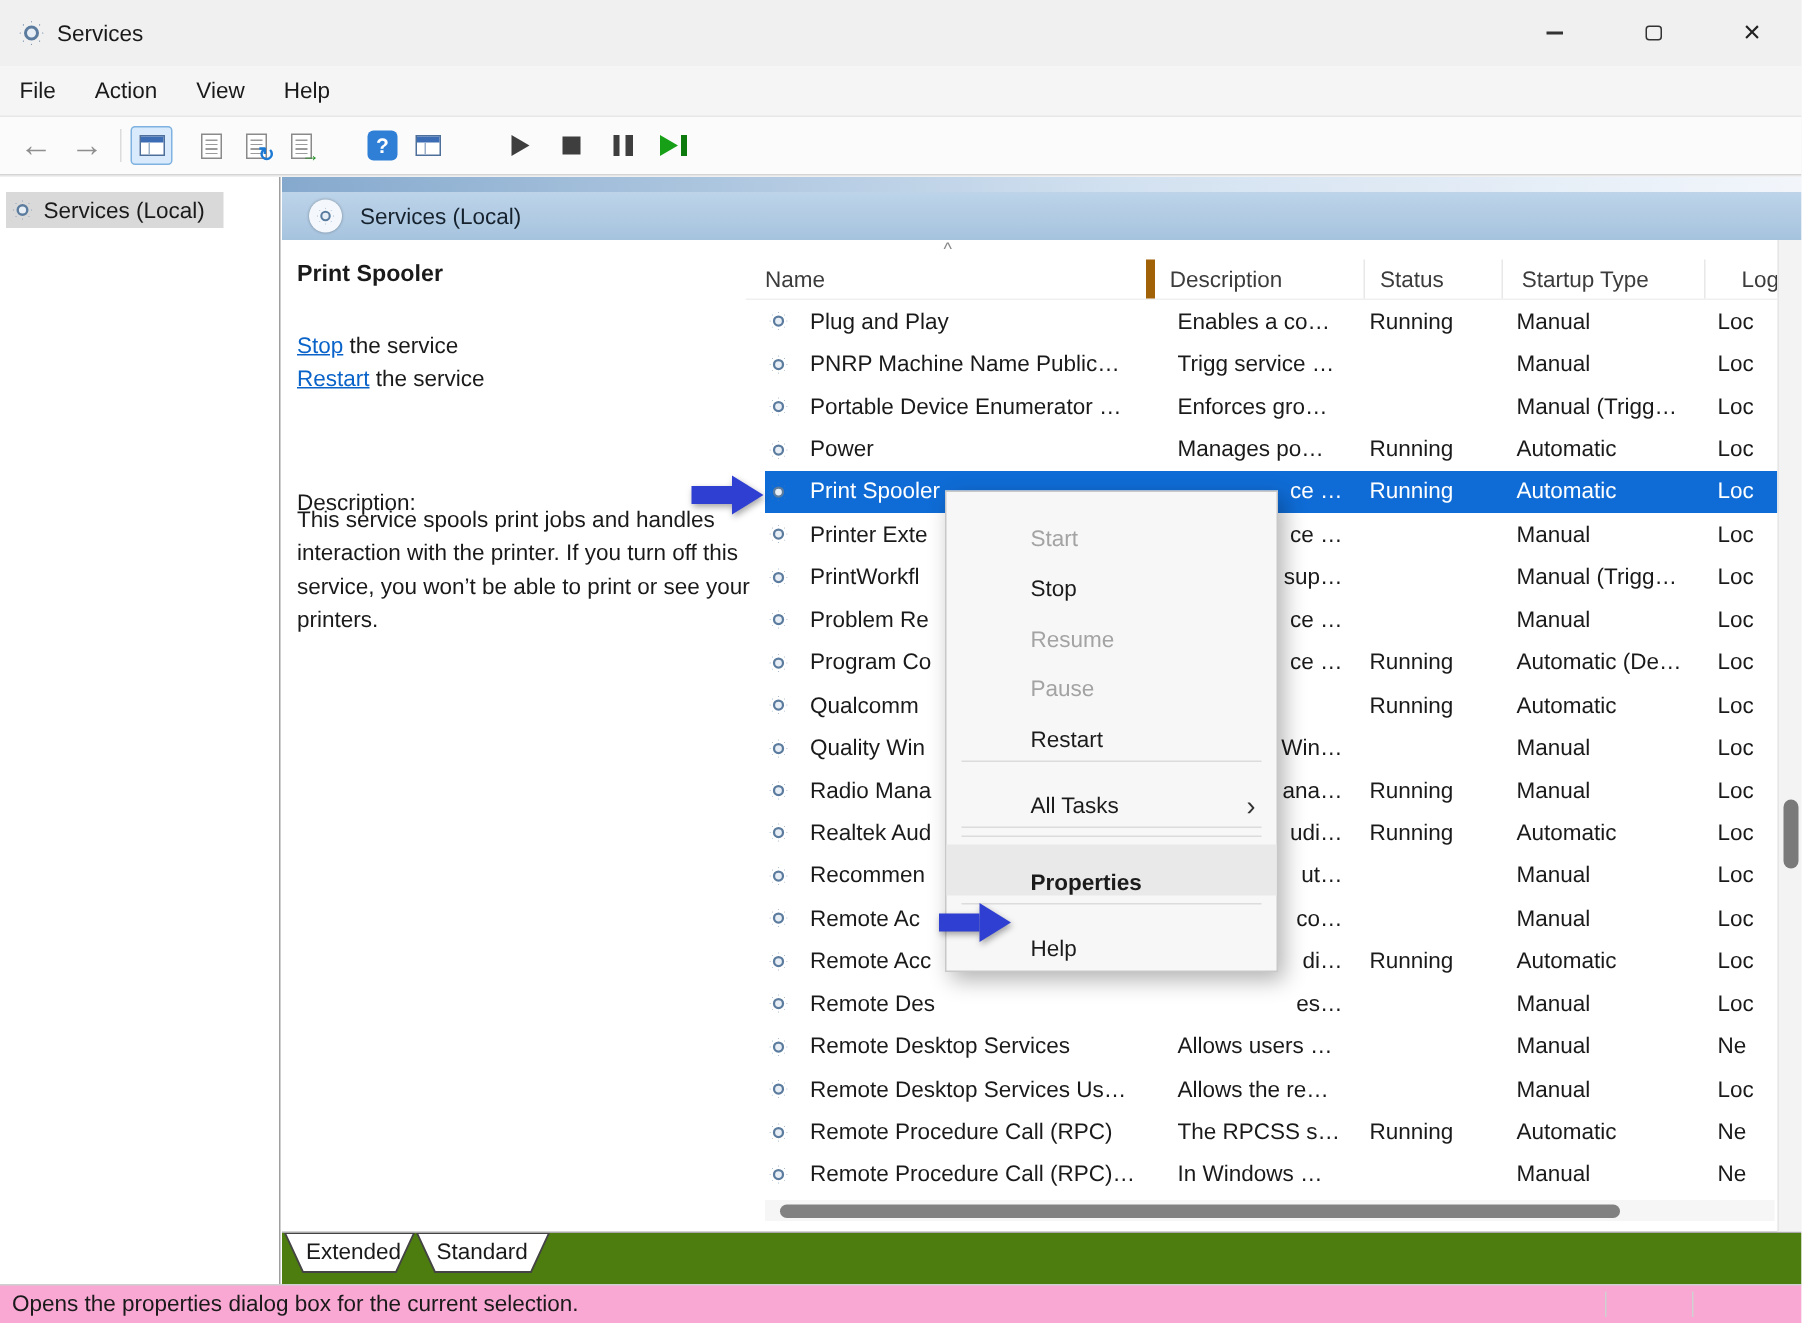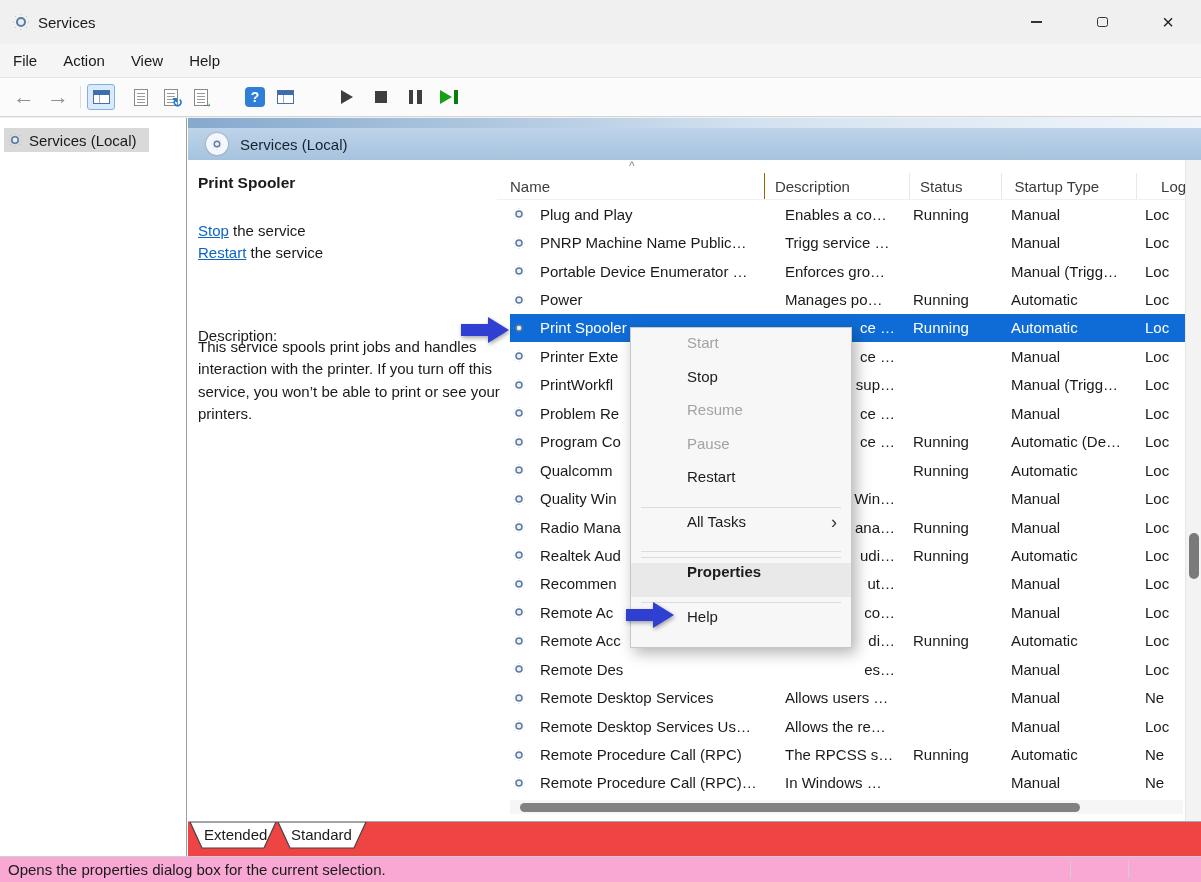--- a/index.html
+++ b/index.html
@@ -73,21 +73,21 @@
   .link-line { position:absolute; left:10px; }
   .link-line a { color:var(--link,#0a63c9); text-decoration:underline; cursor:pointer; }
   .desc-label { position:absolute; left:10px; top:167px; }
   .desc-body { position:absolute; left:10px; top:176px; width:302px; line-height:22.4px; }
 
   
   .lpane { position:absolute; left:309px; right:16px; top:0; bottom:0; overflow:hidden; }
   .lhead { position:relative; height:40px; border-bottom:1px solid #f0f0f0; display:flex; align-items:flex-end; color:#3c3c3c; }
   .lhead .hcell { height:26px; display:flex; align-items:flex-end; padding-bottom:4px; overflow:hidden; white-space:nowrap; }
   .hc-name    { width:278px; padding-left:13px; }
-  .hc-desc    { width:128px; padding-left:10px; border-left:1px solid #a16207; }
+  .hc-desc    { width:128px; padding-left:10px; border-left:6px solid #a16207; }
   .hc-status  { width:96px;  padding-left:10px; border-left:1px solid #e8e8e8;margin-left:22px; }
   .hc-startup { width:140px; padding-left:12px; border-left:1px solid #e8e8e8;text-align:center; }
   .hc-log     { width:50px;  padding-left:24px;  border-left:1px solid #e8e8e8; }
   .sort-caret { position:absolute; left:132px; top:-1px; font-size:12px; color:#888; }
 
   .row { display:flex; height:28.45px; align-items:center; margin-left:13px; cursor:default; }
   .row.selected { background:var(--selection,#0f6cd6); color:#fff; }
   .cell { flex:none; overflow:hidden; white-space:nowrap; }
   .c-name { width:265px; position:relative; padding-left:30px; }
   .c-name .gear { position:absolute; left:4px; top:50%; transform:translateY(-50%) scale(.75); }
@@ -96,32 +96,32 @@
   .c-status { width:96px; padding-left:10px; }
   .c-startup { width:140px; padding-left:12px; }
   .c-log { width:50px; padding-left:6px; }
 
   .hscroll { position:absolute; left:13px; right:2px; top:640px; height:14px; background:#f6f6f6; }
   .hthumb { position:absolute; left:10px; width:560px; top:2.5px; height:9px; background:#818181; border-radius:5px; }
   .vscroll { position:absolute; right:0; top:42px; width:16px; bottom:0; background:#f3f3f3; border-left:1px solid #e6e6e6; }
   .vthumb { position:absolute; left:3px; width:10px; top:373px; height:46px; background:#7a7a7a; border-radius:5px; }
 
   
-  .tabsrow { position:absolute; left:188px; top:704px; right:0; height:34px; background:#ef4444; }
+  .tabsrow { position:absolute; left:188px; top:704px; right:0; height:34px; background:#4d7c0f; }
   .tab-label { position:absolute; top:4px; font-size:15px; cursor:default; }
 
   
   .statusbar { position:absolute; left:0; top:856px; width:1201px; height:26px; background:#f9a8d4;
     border-top:1px solid #cfcfcf; display:flex; align-items:center; padding-left:8px; }
   .sb-sep { position:absolute; top:4px; bottom:4px; width:1px; background:#d0d0d0; }
 
   
   .cmenu { position:absolute; left:630px; top:327px; width:222px; background:#f7f7f7; border:1px solid #c8c8c8;
     box-shadow:4px 5px 14px rgba(0,0,0,.3); padding:6px 0; z-index:40; }
-  .mi { height:33.5px; display:flex; align-items:flex-start; padding-left:56px; position:relative; color:#1b1b1b; }
+  .mi { height:33.5px; display:flex; align-items:flex-end; padding-left:56px; position:relative; color:#1b1b1b; }
   .mi.sep { height:1px; background:#dcdcdc; margin:5px 10px; padding:0; }
   .mi.dis { color:#a3a3a3; }
   .mi.bold { font-weight:bold; }
   .mi.hl { background:#e9e9e9; }
   .chev { display:none; position:absolute; right:14px; font-size:18px; color:#333; line-height:1; }
   .chev.show { display:block; }
 
   
   .ptr { position:absolute; width:50px; height:26px; z-index:50; filter:drop-shadow(1px 2px 2px rgba(0,0,0,.35)); }
   .ptr .shaft { position:absolute; left:0; top:7px; width:27px; height:12px; background:var(--arrow,#2e3fd1); }

